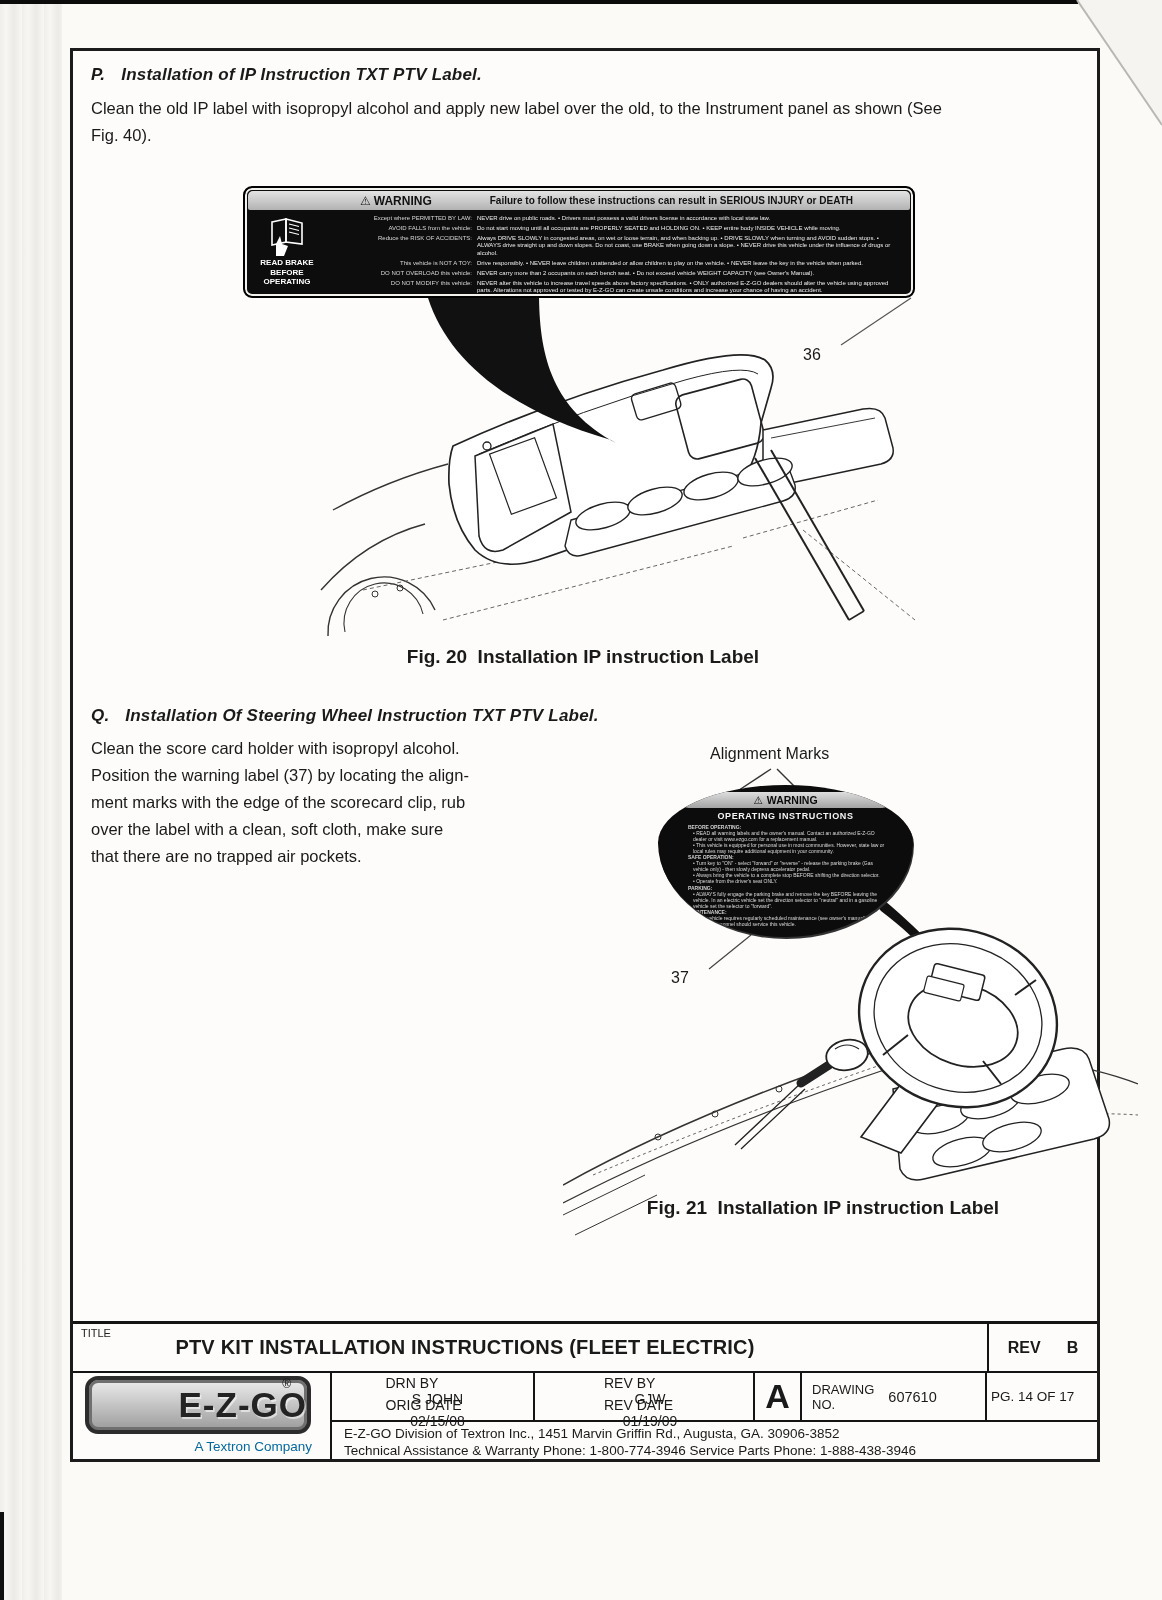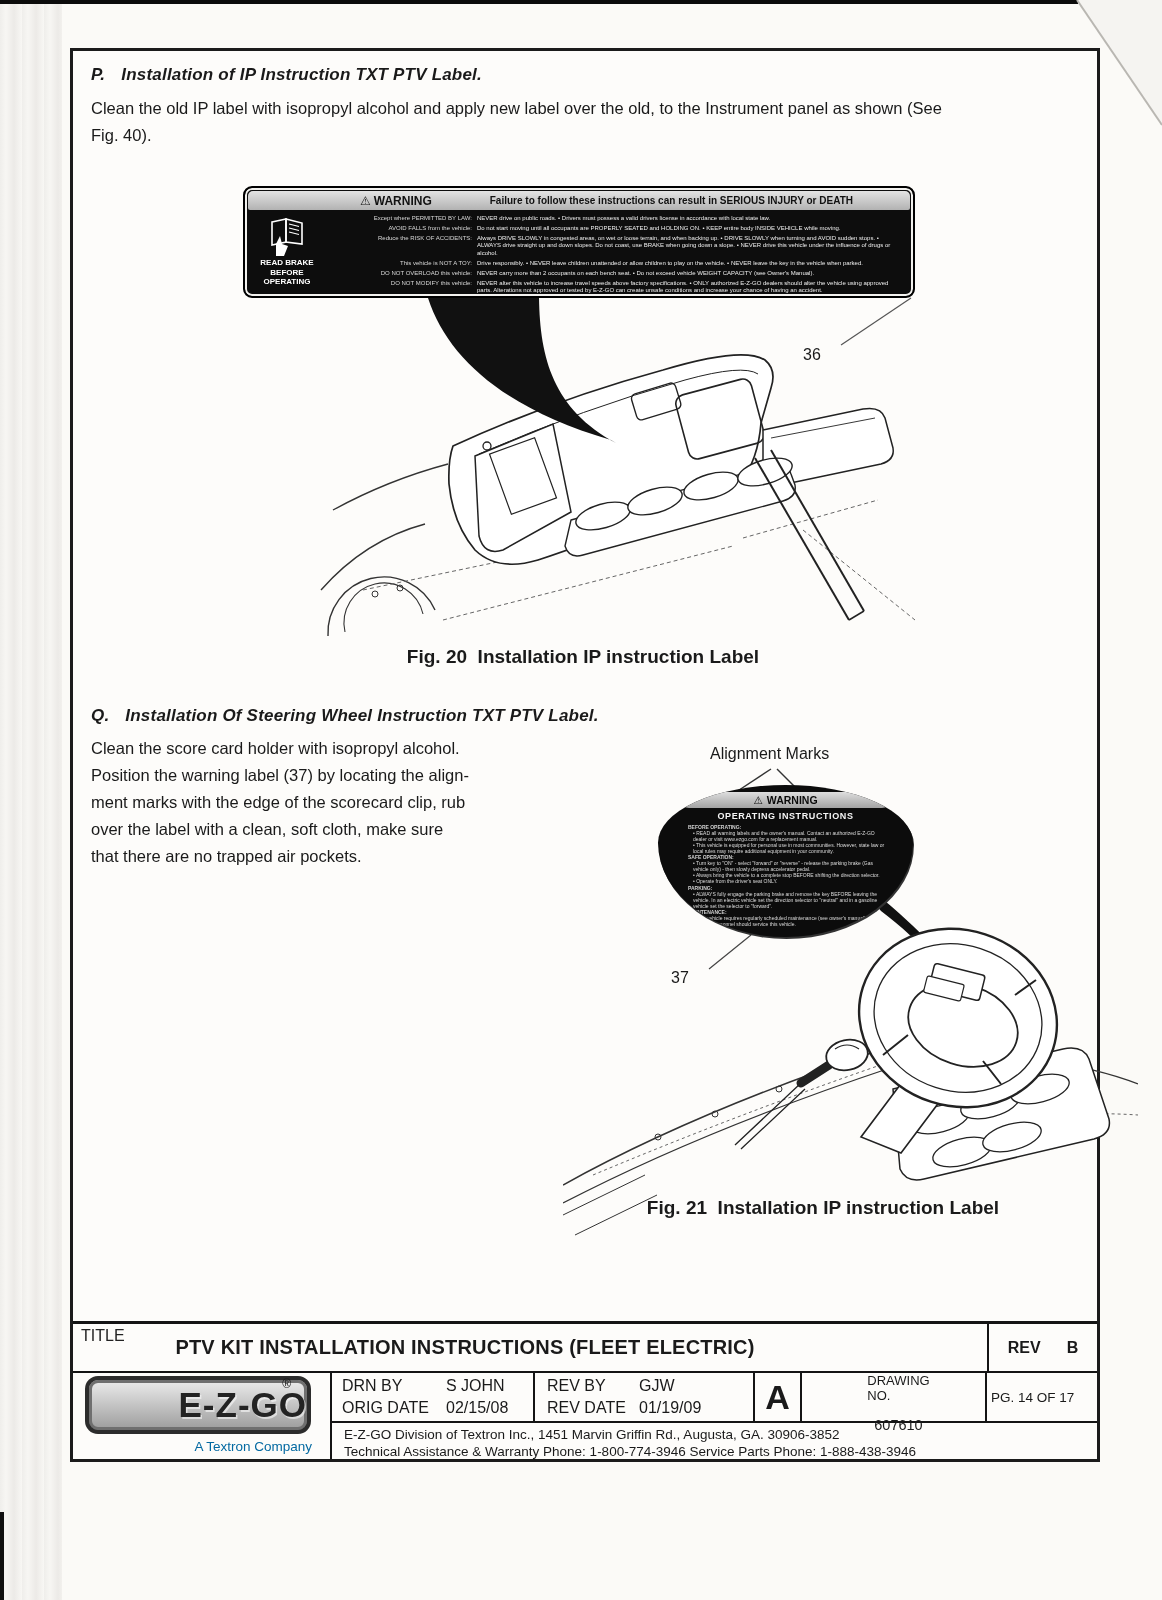--- a/index.html
+++ b/index.html
@@ -44,47 +44,47 @@
       font-weight:bold;font-size:9px;letter-spacing:.6px;}
   .sl-text{position:absolute;top:39px;left:30px;right:24px;color:#dcdcdc;font-size:5px;line-height:1.18;}
   .sl-sec{font-weight:bold;display:block;margin-top:1px;color:#cfcfcf;}
   .sl-item{display:block;padding-left:5px;}
   .sl-item::before{content:"• ";}
   
   .tblock{position:absolute;left:0;right:0;bottom:0;height:138px;box-sizing:border-box;
       border-top:3px solid #141414;background:#fdfcfa;}
   .tb-titlerow{display:flex;height:49px;box-sizing:border-box;border-bottom:2px solid #141414;}
   .tb-titlecell{flex:1;position:relative;display:flex;align-items:center;justify-content:center;}
-  .tb-titlelabel{position:absolute;top:3px;left:8px;font-size:16px;color:#222;}
+  .tb-titlelabel{position:absolute;top:3px;left:8px;font-size:11px;color:#222;}
   .tb-title{font-weight:bold;font-size:20px;letter-spacing:.2px;margin-right:130px;white-space:nowrap;}
   .tb-revcell{width:110px;box-sizing:border-box;border-left:2px solid #141414;display:flex;
       align-items:center;justify-content:center;gap:26px;font-weight:bold;font-size:16px;}
   .tb-bottom{display:flex;height:86px;}
   .tb-logocell{width:265px;box-sizing:border-box;border-right:2px solid #141414;position:relative;}
   .logo-box{position:absolute;left:12px;top:3px;width:226px;height:58px;box-sizing:border-box;
       border:4px solid #2c2c2c;border-radius:13px;background:linear-gradient(180deg,#ececec,#9c9c9c);
       box-shadow:inset 0 0 0 3px #6f6f6f;display:flex;align-items:center;justify-content:flex-end;}
   .logo-text{font-weight:bold;font-size:35px;letter-spacing:1px;color:#232323;
       text-shadow:1.5px 1.5px 0 rgba(255,255,255,.55);font-family:"Liberation Sans","DejaVu Sans",sans-serif;}
   .logo-reg{position:absolute;right:16px;top:-3px;font-size:12px;}
   .logo-tagline{position:absolute;right:18px;bottom:5px;font-size:13.5px;color:#0369a1;}
   .tb-right{flex:1;display:flex;flex-direction:column;}
   .tb-fields{display:flex;height:50px;box-sizing:border-box;border-bottom:2px solid #141414;}
   .fcell{box-sizing:border-box;border-right:2px solid #141414;}
   .fcell:last-child{border-right:none;}
   .fcell-grid{display:grid;grid-template-rows:22px 22px;align-content:center;padding-left:10px;}
-  .frow{display:flex;align-items:center;font-size:16px;}
+  .frow{display:flex;align-items:center;font-size:14px;flex-direction:column;}
   .flabel{width:104px;flex-shrink:0;}
   .fcell-drn{width:203px;}
   .fcell-rev{width:220px;}
   .fcell-rev .flabel{width:92px;}
   .fcell-rev .frow{padding-left:2px;}
   .fcell-size{width:47px;display:flex;align-items:center;justify-content:center;
       font-weight:bold;font-size:34px;}
-  .fcell-dwg{width:185px;display:flex;align-items:center;gap:14px;padding-left:10px;font-size:13px;flex-direction:column;}
+  .fcell-dwg{width:185px;display:flex;align-items:center;gap:14px;padding-left:10px;font-size:13px;}
   .fcell-dwg .dwg-label{line-height:15px;}
   .fcell-dwg .dwg-value{font-size:14.5px;}
   .fcell-pg{width:110px;display:flex;align-items:center;padding-left:4px;font-size:13.5px;white-space:nowrap;}
   .tb-address{flex:1;padding:3px 0 0 12px;font-size:13.5px;line-height:17px;}
   svg{display:block;}
 </style>
 </head>
 <body>
 
 <div class="page">

